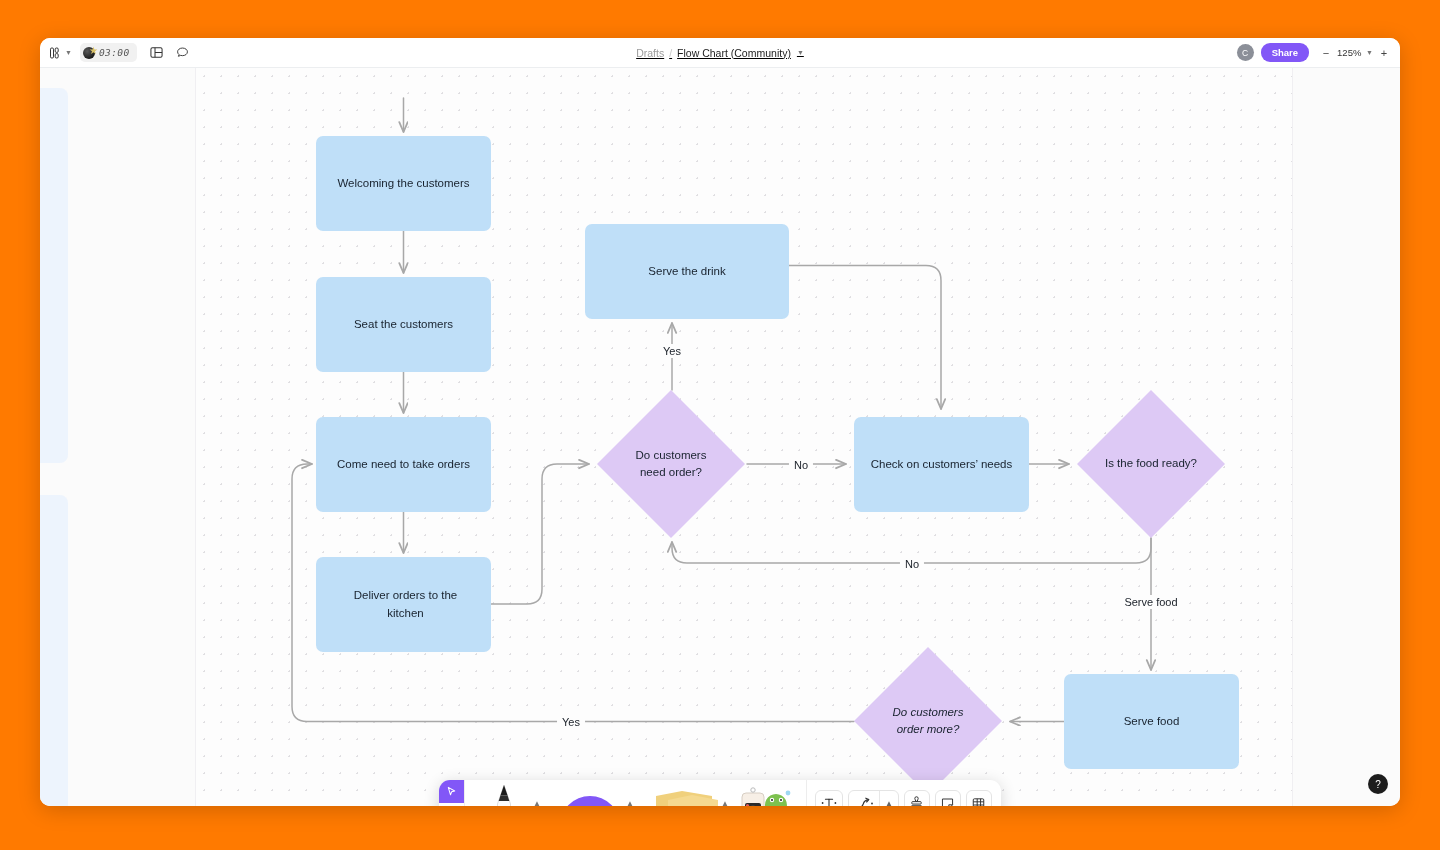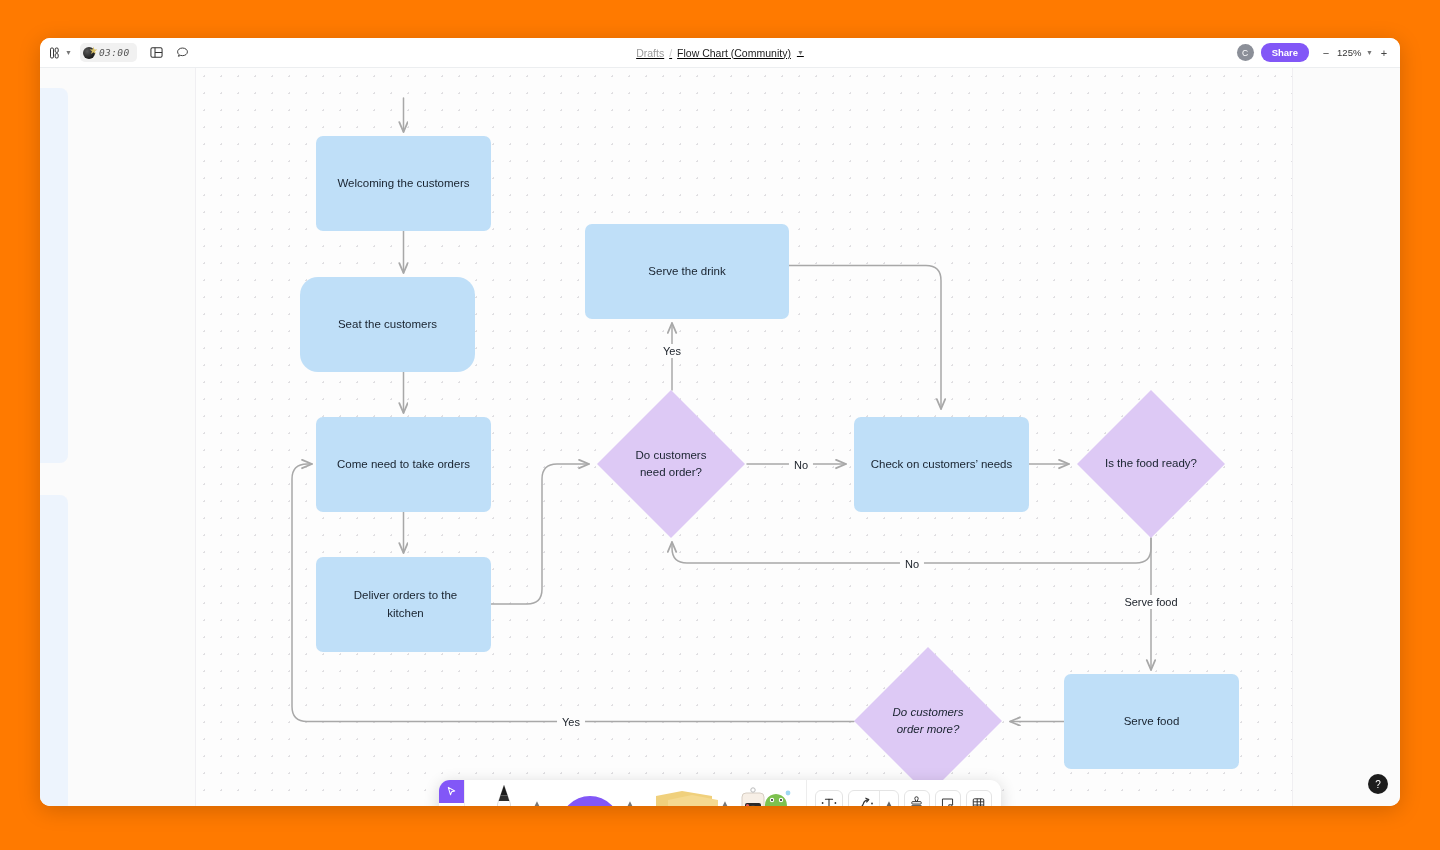--- a/index.html
+++ b/index.html
@@ -302,21 +302,21 @@
 
       <div class="edge-label" style="left:632px; top:313px;">Yes</div>
       <div class="edge-label" style="left:761px; top:427px;">No</div>
       <div class="edge-label" style="left:872px; top:526px;">No</div>
       <div class="edge-label" style="left:1111px; top:564px;">Serve food</div>
       <div class="edge-label" style="left:531px; top:684px;">Yes</div>
 
       <div class="node box" style="left:276px; top:98px; width:175px; height:95px;">
         <span>Welcoming the customers</span>
       </div>
-      <div class="node box" style="left:260px; top:239px; width:175px; height:95px;border-radius:18px;">
+      <div class="node box" style="left:276px; top:239px; width:175px; height:95px;">
         <span>Seat the customers</span>
       </div>
       <div class="node box" style="left:276px; top:379px; width:175px; height:95px;">
         <span>Come need to take orders</span>
       </div>
       <div class="node box" style="left:276px; top:519px; width:175px; height:95px;padding-left:8px;">
         <span style="width:78%">Deliver orders to the kitchen</span>
       </div>
       <div class="node box" style="left:545px; top:180px; width:204px; height:95px;margin-top:6px;">
         <span>Serve the drink</span>

